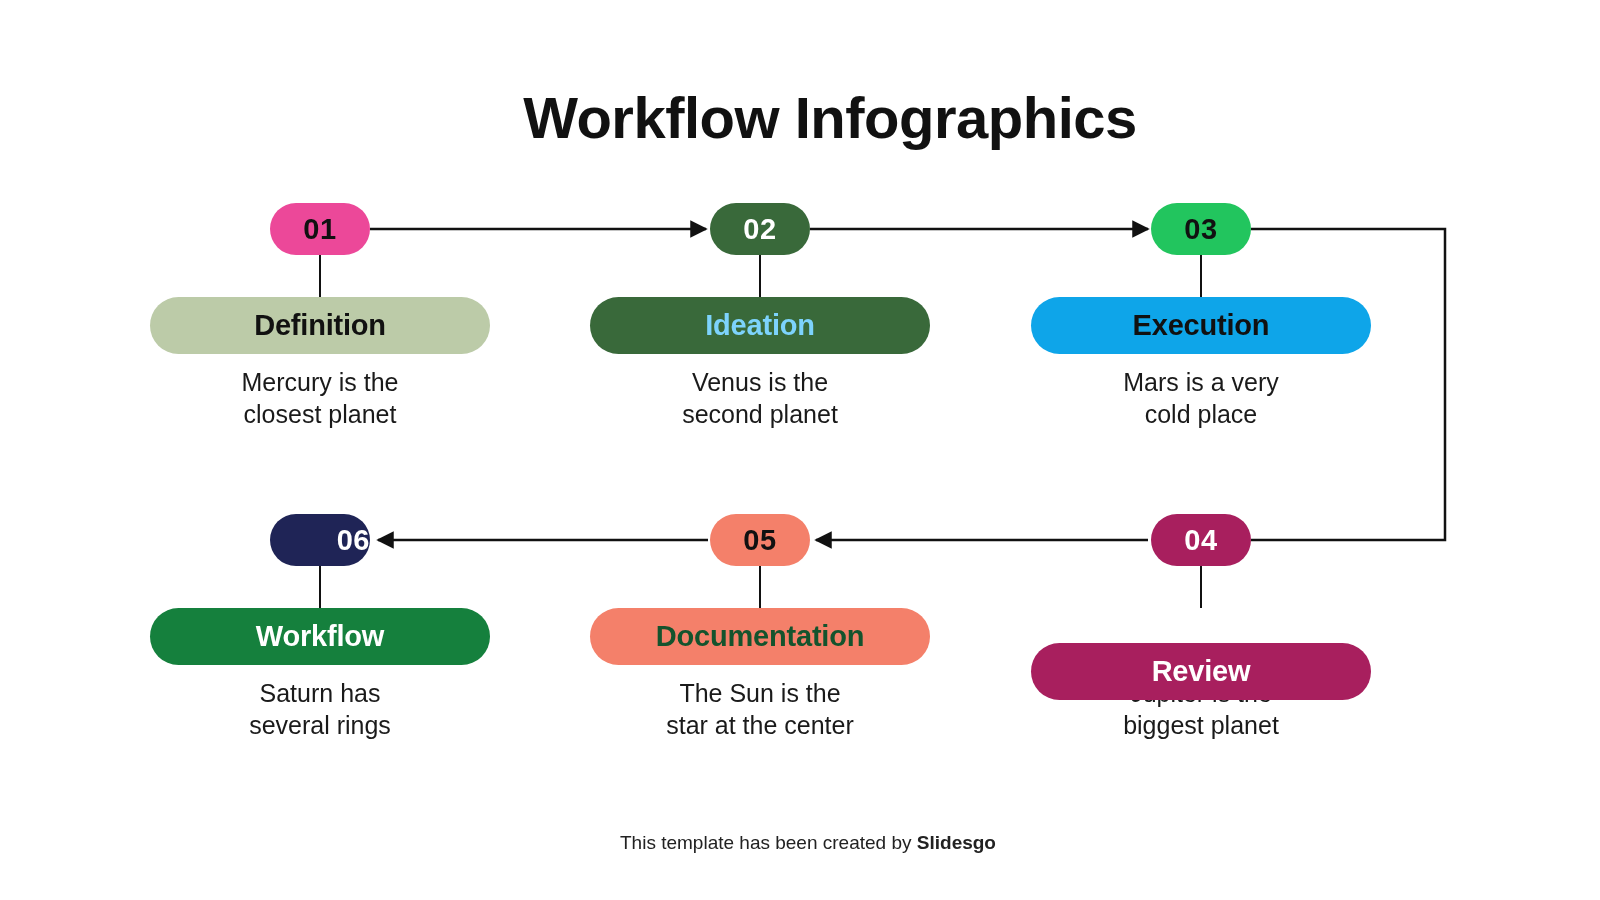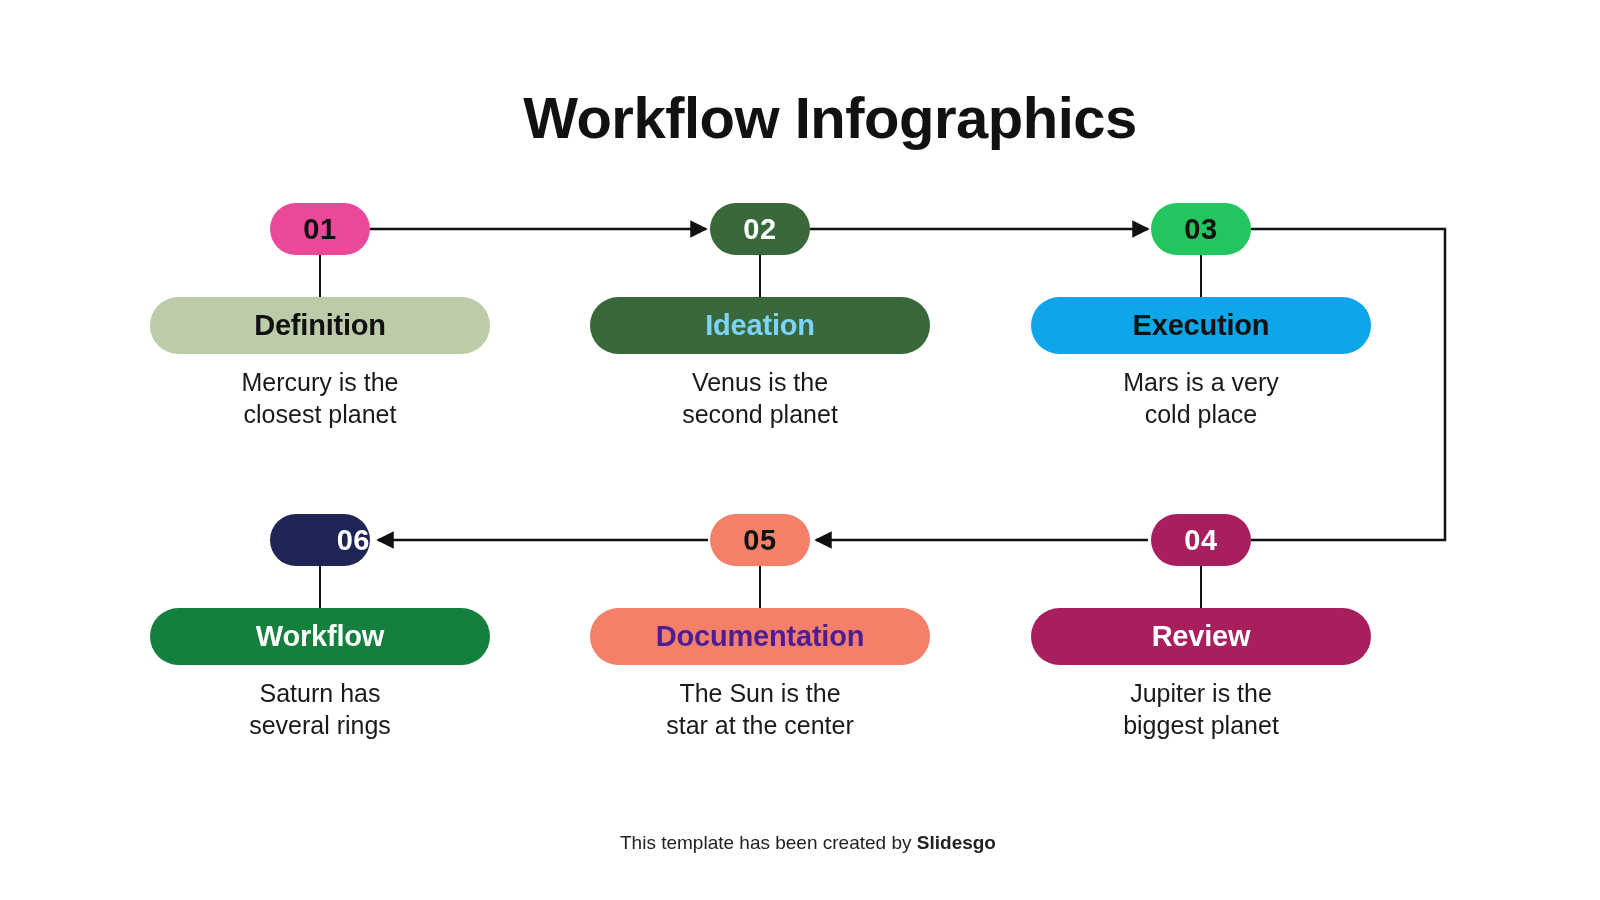--- a/index.html
+++ b/index.html
@@ -199,33 +199,33 @@
     </div>
     <div class="desc">Saturn has
 several rings</div>
   </div>
 
   <div class="step" style="left:590px; top:514px;">
     <div class="num-pill" style="background:#f4806a; color:#111111;">
       <span>05</span>
     </div>
     <div class="stem"></div>
-    <div class="label-pill" style="background:#f4806a; color:#4c1d95;">
+    <div class="label-pill" style="background:#f4806a; color:#14532d;">
       <span>Documentation</span>
     </div>
     <div class="desc">The Sun is the
 star at the center</div>
   </div>
 
   <div class="step" style="left:1031px; top:514px;">
     <div class="num-pill" style="background:#a81f5e; color:#ffffff;">
       <span>04</span>
     </div>
     <div class="stem"></div>
-    <div class="label-pill" style="background:#a81f5e; color:#ffffff;">
+    <div class="label-pill" style="background:#a81f5e; color:#ffffff;margin-top:35px;">
       <span>Review</span>
     </div>
     <div class="desc">Jupiter is the
 biggest planet</div>
   </div>
 
   <div id="footer">
     <span>This template has been created by </span><span class="brand">Slidesgo</span>
   </div>
 

